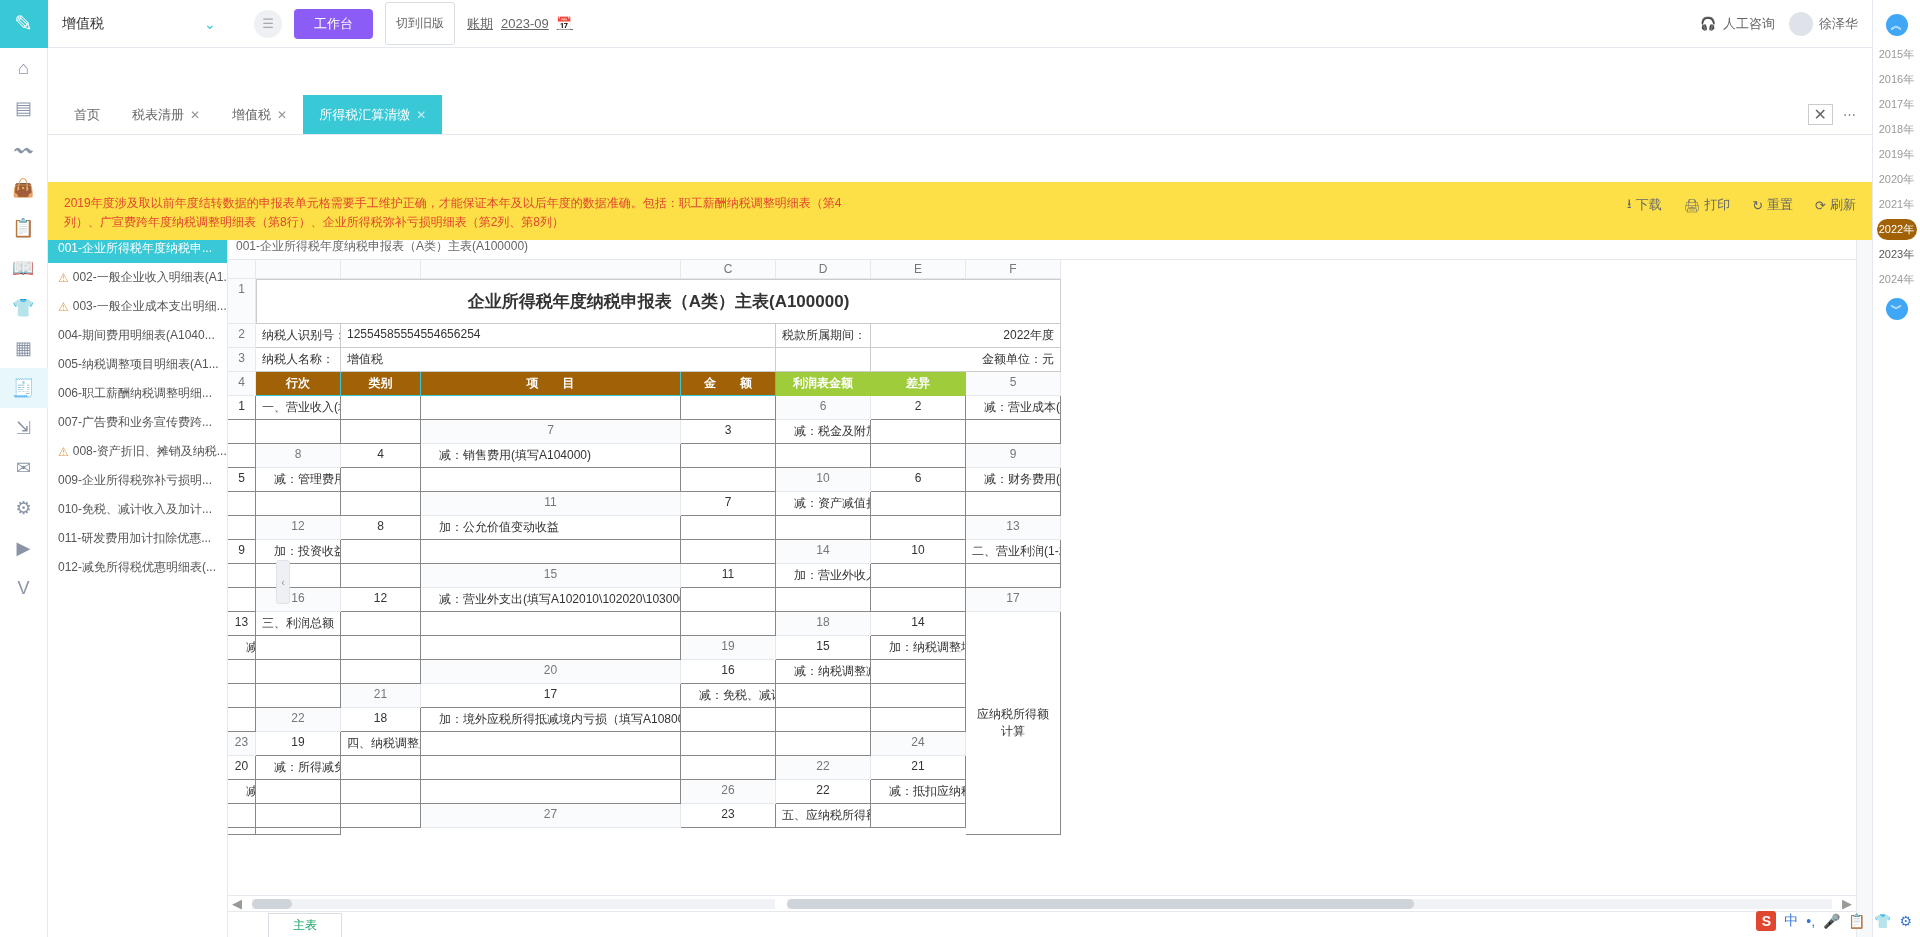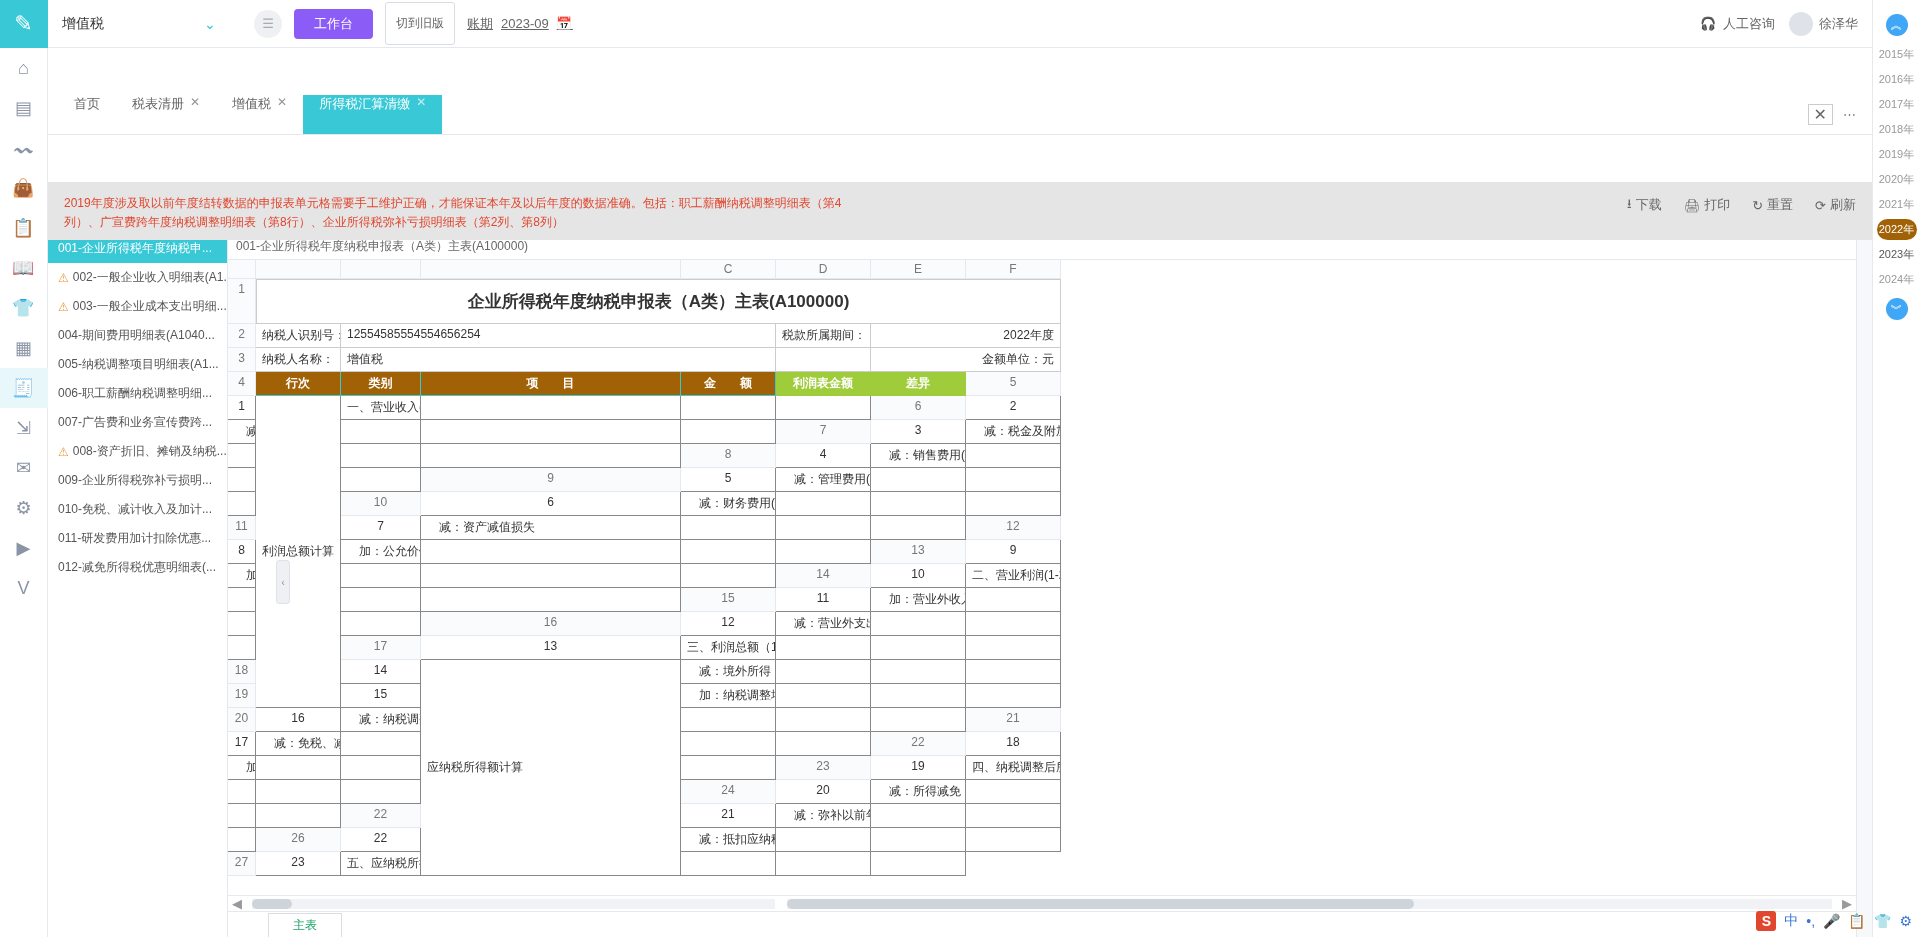--- a/index.html
+++ b/index.html
@@ -15,26 +15,26 @@
 .company .chev { color:#38c8d6; font-size:14px; }
 .circ-btn { width:28px; height:28px; border-radius:14px; background:#eef0f4; display:flex; align-items:center; justify-content:center; color:#aaa; }
 .pill-btn { padding:6px 20px; border-radius:4px; background:#8b5cf6; color:#fff; font-size:13px; cursor:pointer; }
 .ghost-btn { padding:12px 10px; border:1px solid #d9dee5; border-radius:3px; color:#666; font-size:12px; cursor:pointer; }
 .period { display:flex; align-items:center; gap:8px; color:#666;text-decoration:underline; }
 .period .cal { color:#38c8d6; }
 .topbar-right { margin-left:auto; display:flex; align-items:center; gap:14px; color:#666; }
 .user-pill { display:flex; align-items:center; gap:6px; }
 .avatar { width:24px; height:24px; border-radius:12px; background:#dfe3e9; }
 .tabs { height:40px; display:flex; align-items:stretch; border-bottom:1px solid #e5e9ef; padding:0 10px; position:relative; }
-.tab { display:flex; align-items:flex-start; padding:0 16px; color:#666; cursor:pointer; font-size:13px; gap:6px; }
+.tab { display:flex; align-items:center; padding:0 16px; color:#666; cursor:pointer; font-size:13px; gap:6px; }
 .tab.active { background:#38c8d6; color:#fff; }
 .tab .x { font-size:12px; opacity:.7; }
 .tabs-actions { margin-left:auto; display:flex; align-items:center; gap:10px; color:#666; padding-right:6px;}
 .content { flex:1; display:flex; overflow:hidden; position:relative; }
-.notice-row { position:absolute; top:0; left:0; right:0; padding:12px 16px 8px 16px; display:flex; justify-content:space-between; align-items:flex-start; z-index:3; background:#e5e5e5; }
+.notice-row { position:absolute; top:0; left:0; right:0; padding:12px 16px 8px 16px; display:flex; justify-content:space-between; align-items:flex-start; z-index:3; background:#fde047; }
 .notice { color:#e1462f; font-size:12px; line-height:1.6; max-width:800px; }
 .toolbar { display:flex; gap:22px; color:#666; font-size:13px; }
 .tool { display:flex; align-items:center; gap:4px; cursor:pointer; }
 .left-list { width:180px; border-right:1px solid #e5e9ef; margin-top:52px; overflow:hidden; position:relative; }
 .left-item { padding:6px 10px; font-size:12px; color:#555; white-space:nowrap; overflow:hidden; text-overflow:ellipsis; cursor:pointer; display:flex; align-items:center; gap:4px; }
 .left-item.sel { background:#38c8d6; color:#fff; }
 .left-item .warn { color:#e89436; font-size:12px; }
 .collapse-grip { position:absolute; left:228px; top:50%; width:14px; height:44px; background:#eef0f4; border:1px solid #dfe3e9; border-radius:3px; display:flex; align-items:center; justify-content:center; color:#999; font-size:11px; z-index:4; }
 .sheet-wrap { flex:1; margin-top:52px; display:flex; flex-direction:column; overflow:hidden; position:relative; }
 .crumb { padding:4px 8px; font-size:12px; color:#666; border-bottom:1px solid #e5e9ef; }
@@ -211,21 +211,20 @@
             <div class="cell light" style="grid-column: 7 / 9; text-align: right;">金额单位：元</div>
             <div class="rh">4</div>
             <div class="cell hdr-teal">行次</div>
             <div class="cell hdr-teal">类别</div>
             <div class="cell hdr-teal">项　　目</div>
             <div class="cell hdr-teal">金　　额</div>
             <div class="cell hdr-green">利润表金额</div>
             <div class="cell hdr-green">差异</div>
             <div class="rh">5</div>
             <div class="cell center">1</div>
-            <div class="cell center" style="grid-row: span 13; display: flex; align-items: center; justify-content: center;">利润总额计算</div>
             <div class="cell ">一、营业收入(填写A101010\101020\103000)</div>
             <div class="cell "></div>
             <div class="cell "></div>
             <div class="cell "></div>
             <div class="rh">6</div>
             <div class="cell center">2</div>
             <div class="cell ">　减：营业成本(填写A102010\102020\103000)</div>
             <div class="cell "></div>
             <div class="cell "></div>
             <div class="cell "></div>

